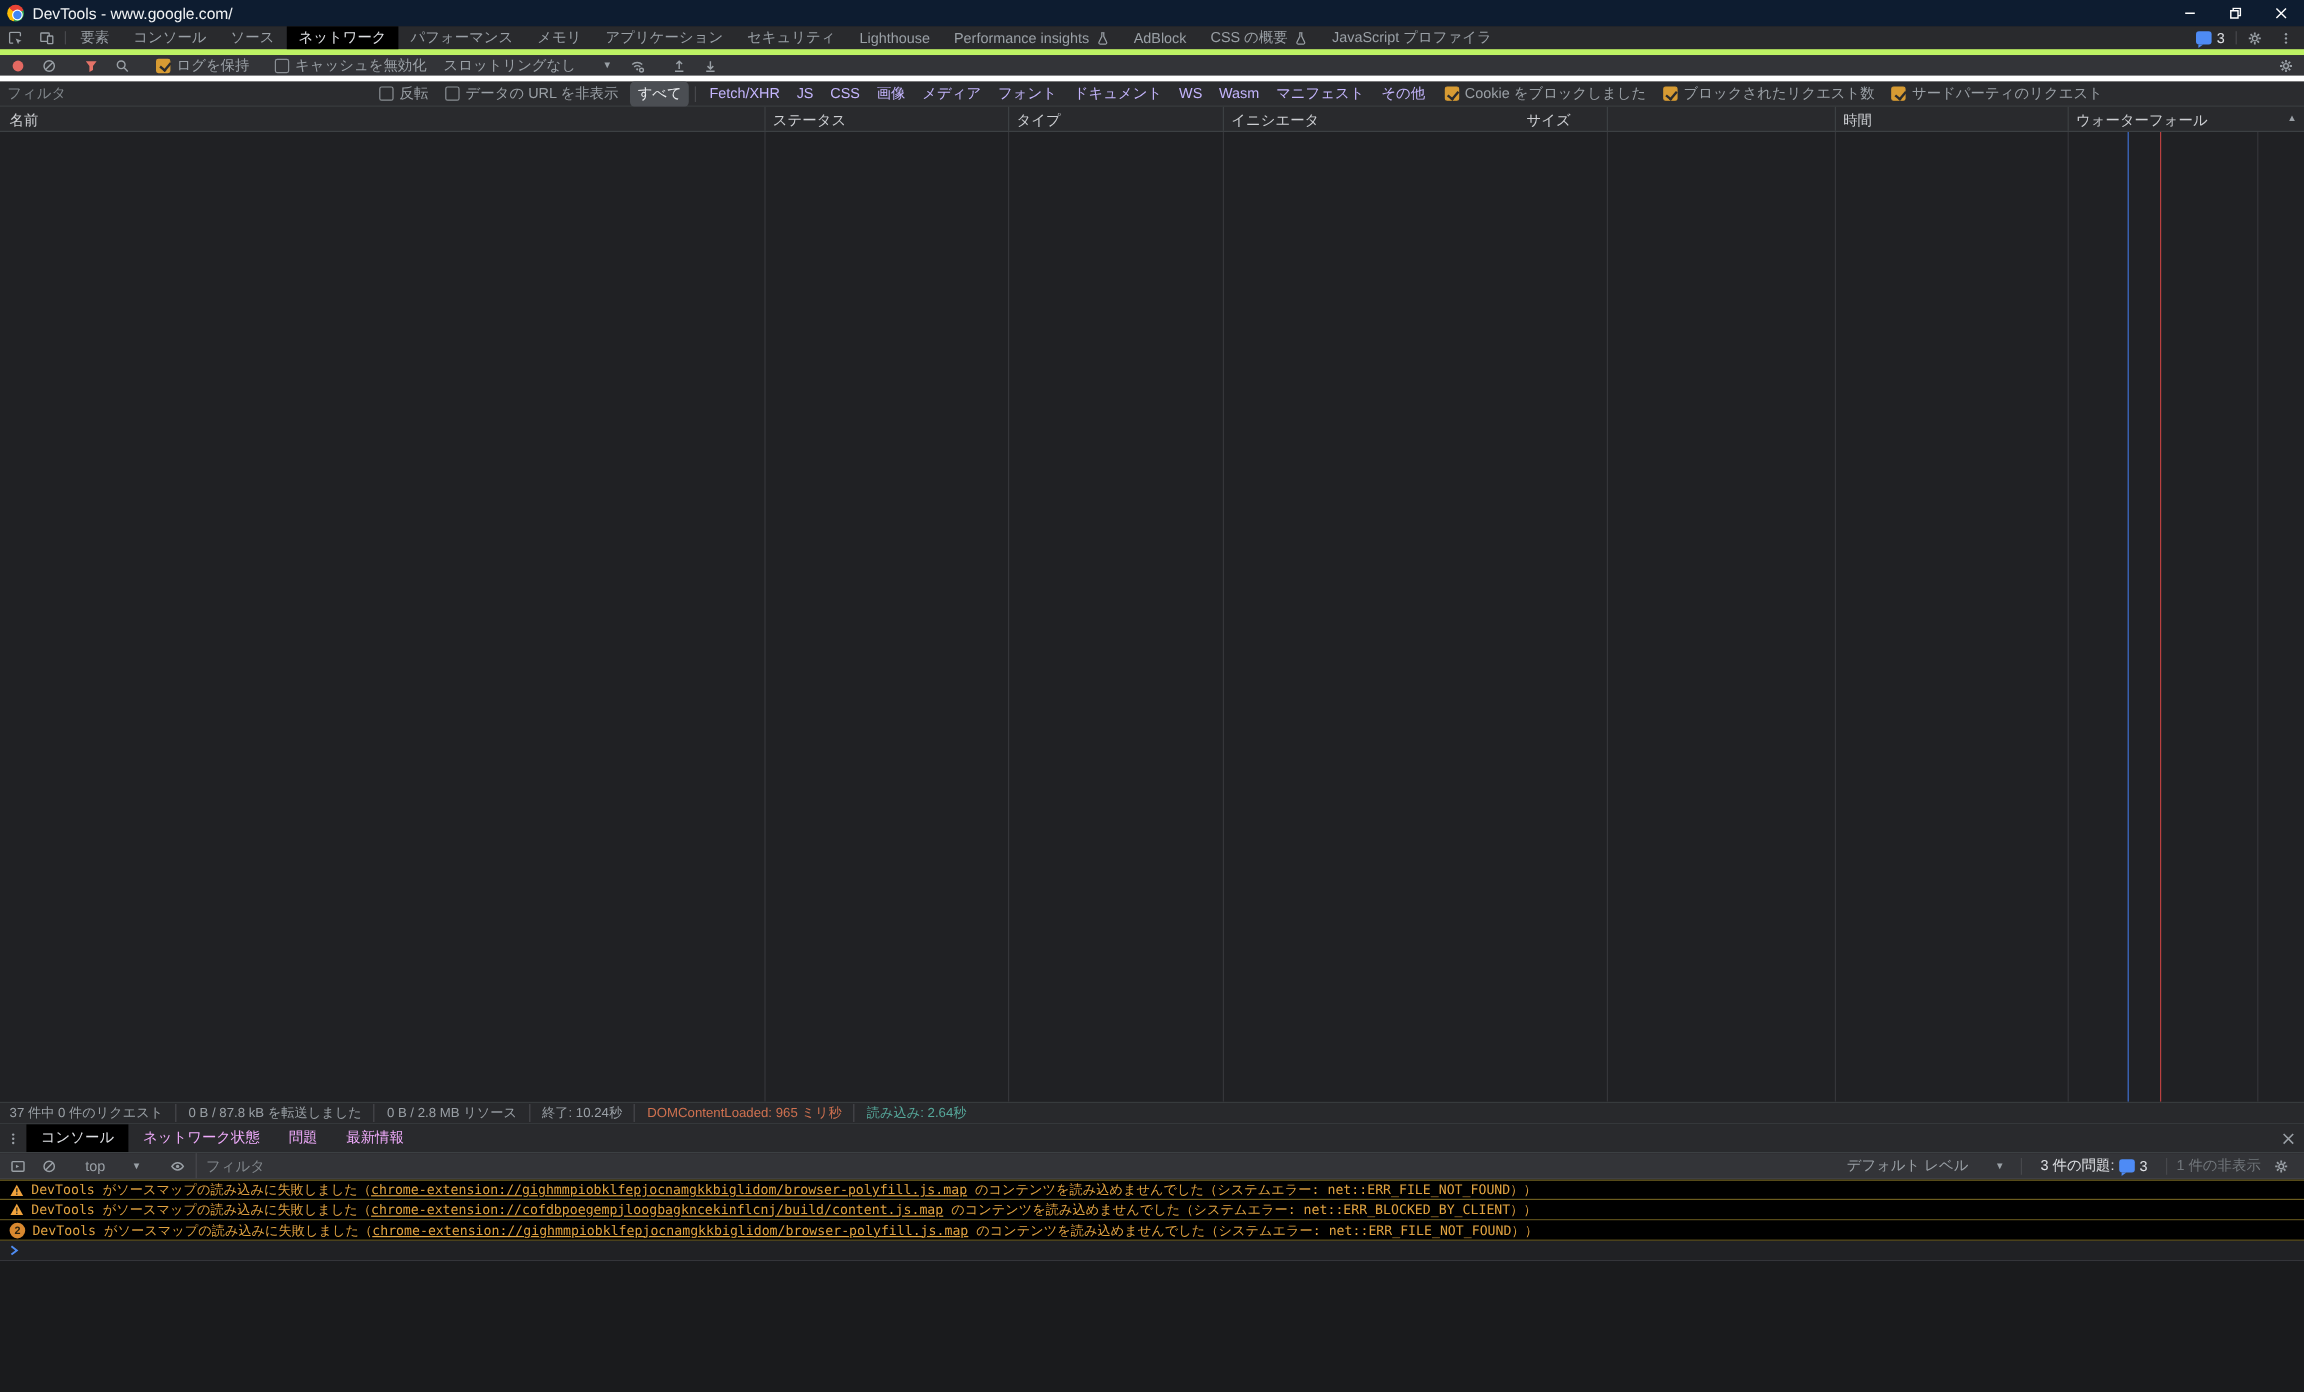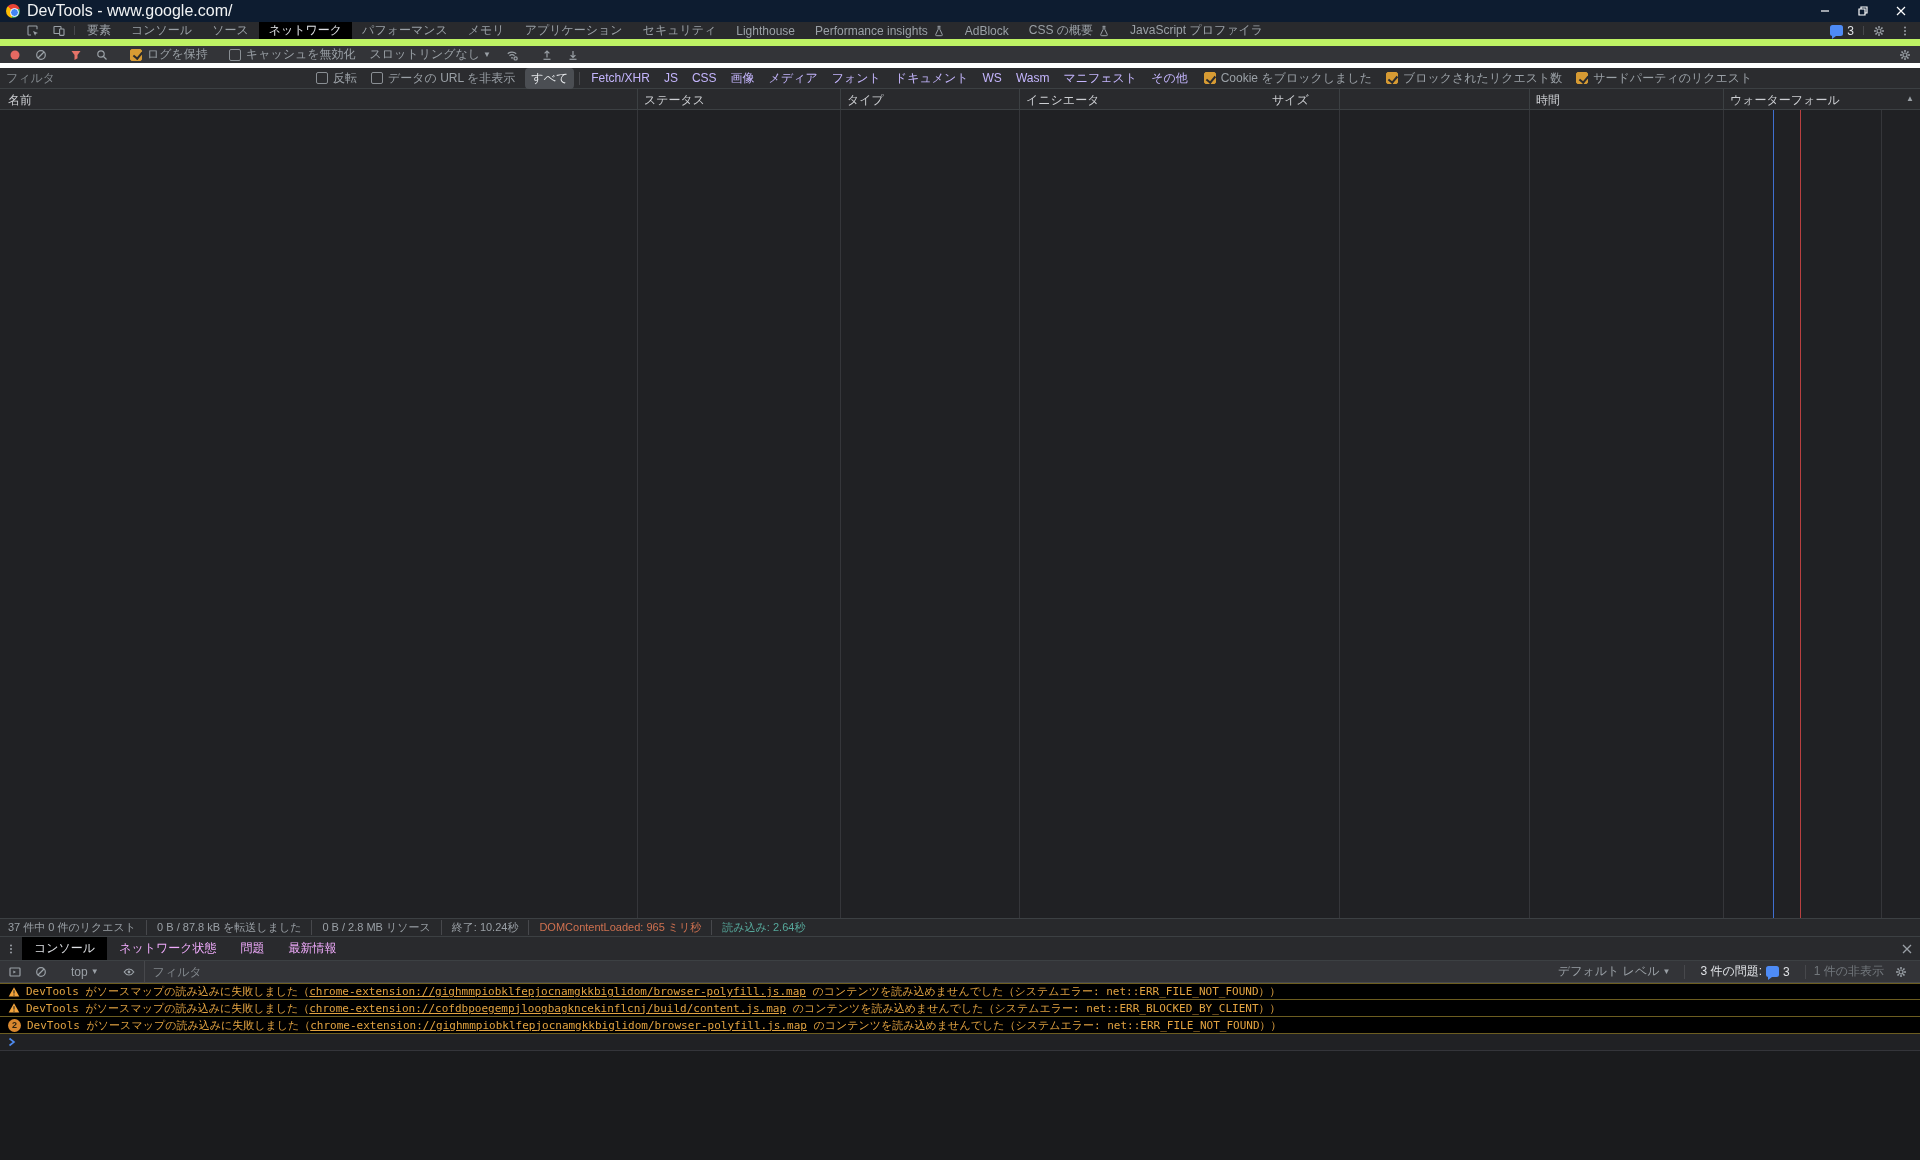--- a/index.html
+++ b/index.html
@@ -9,48 +9,48 @@
 
   svg { display:block; }
   .ico { width:12px; height:12px; flex:0 0 auto; }
 
   
   .titlebar { height:22px; background:#0d1c30; display:flex; align-items:center; padding-left:6px; color:#fff; flex:0 0 auto; }
   .chrome-ico { width:14px; height:14px; border-radius:50%; margin-right:7px; position:relative;
     background:conic-gradient(from -50deg, #ea4335 0 120deg, #34a853 120deg 240deg, #fbbc05 240deg 360deg); }
   .chrome-ico::after { content:""; position:absolute; left:3.5px; top:3.5px; width:7px; height:7px; border-radius:50%;
     background:#4285f4; border:1.5px solid #fff; }
-  .titlebar .title { font-size:16px; color:#f1f3f4; }
+  .titlebar .title { font-size:13px; color:#f1f3f4; }
   .wincontrols { margin-left:auto; display:flex; height:100%; }
   .wc { width:38px; height:100%; display:flex; align-items:center; justify-content:center; cursor:default; }
   .wc svg { width:10px; height:10px; stroke:#fff; stroke-width:1.2; fill:none; }
 
   
-  .tabbar { height:24px; background:#292a2d; border-bottom:7px solid #bef264; display:flex; align-items:stretch; flex:0 0 auto;padding-left:20px; }
+  .tabbar { height:24px; background:#292a2d; border-bottom:5px solid #bef264; display:flex; align-items:stretch; flex:0 0 auto; }
   .tb-icobtn { width:26px; display:flex; align-items:center; justify-content:center; }
   .tb-icobtn svg { stroke:#9aa0a6; fill:none; stroke-width:1.1; }
   .vdiv { width:1px; background:#47484c; margin:4px 2px; }
   .tab { padding:0 10px; display:flex; align-items:center; gap:5px; color:#9aa0a6; white-space:nowrap; cursor:default; }
   .tab.active { background:#000; color:#dfe1e5; }
   .flask svg { stroke:#9aa0a6; fill:none; stroke-width:1; }
   .tabbar-right { margin-left:auto; display:flex; align-items:stretch; padding-right:2px; }
   .badge-bubble { display:flex; align-items:center; gap:4px; padding:0 7px; color:#dfe1e5; }
   .bubble { width:13px; height:11px; position:relative; background:#4e8bf5; border-radius:2.5px; }
   .bubble::after { content:""; position:absolute; left:2px; bottom:-3px; border-left:4px solid #4e8bf5; border-bottom:3px solid transparent; }
 
   
   .nettoolbar { height:22px; background:#333438; border-bottom:5px solid #ffffff; display:flex; align-items:center; padding:0 4px; gap:4px; flex:0 0 auto; }
   .ntb { width:22px; height:18px; display:flex; align-items:center; justify-content:center; }
   .ntb svg { stroke:#9aa0a6; fill:none; stroke-width:1.2; }
   .cbrow { display:flex; align-items:center; gap:5px; padding:0 4px; white-space:nowrap; }
   .cb { width:12px; height:12px; border:1px solid #8a8f94; border-radius:2px; display:inline-block; position:relative; flex:0 0 auto; }
   .cb.checked { background:#d79b33; border-color:#d79b33; }
   .cb.checked::after { content:""; position:absolute; left:3.5px; top:0.5px; width:3.5px; height:7px;
     border:solid #2a2b2e; border-width:0 2px 2px 0; transform:rotate(40deg); }
-  .ddl { display:flex; align-items:center; gap:3px; padding:0 6px; white-space:nowrap; }
+  .ddl { display:flex; align-items:center; gap:22px; padding:0 6px; white-space:nowrap; }
   .caret { font-size:8px; color:#9aa0a6; }
   .right-gear { margin-left:auto; }
 
   
   .filterbar { height:21px; background:#2b2c2f; border-bottom:1px solid #3c4043; display:flex; align-items:center; padding:0 6px; gap:6px; white-space:nowrap; flex:0 0 auto; }
   .flt-input { width:300px; background:transparent; border:none; outline:none; color:#e8eaed; font:12px "Liberation Sans","DejaVu Sans",sans-serif; }
   .flt-input::placeholder { color:#80868b; }
   .chip { padding:2px 6px; border-radius:4px; color:#c4b5fd; }
   .chip.active { background:#4b4e53; color:#e8eaed; }
   .chips { display:flex; align-items:center; gap:2px;justify-content:center; }

